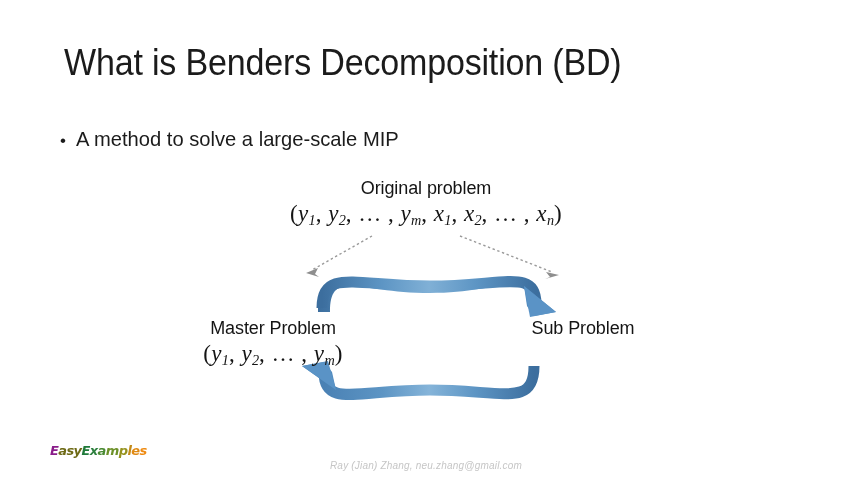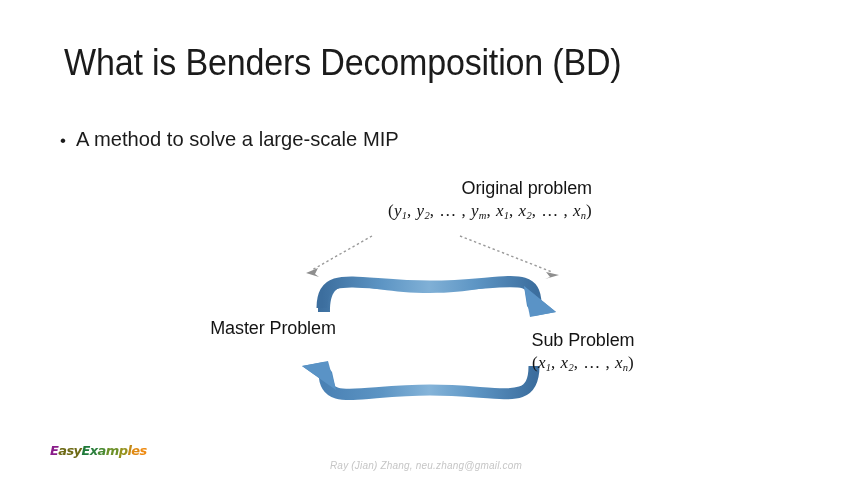--- a/index.html
+++ b/index.html
@@ -92,56 +92,55 @@
   }
   .node-title {
     font-size: 18px;
     font-weight: normal;
     white-space: nowrap;
     letter-spacing: -0.1px;
   }
   .node-formula {
     font-family: "Liberation Serif", serif;
     font-style: italic;
-    font-size: 17px;
+    font-size: 23px;
     white-space: nowrap;
     margin-top: 2px;
     letter-spacing: 0.3px;
   }
   .node-formula sub {
     font-size: 0.62em;
     font-style: italic;
     vertical-align: -0.28em;
     letter-spacing: 0;
   }
   .node-formula .paren {
     font-style: normal;
     font-family: "Liberation Serif", serif;
   }
   .node-formula .dots {
     font-style: normal;
     letter-spacing: 0.5px;
   }
 
   #original-node {
-    left: 292px;
+    left: 276px;
     top: 178px;
     width: 300px;
-    text-align: right;
   }
   #original-node .node-title { font-size: 18px; font-weight: 400; }
 
   #master-node {
     left: 168px;
     top: 318px;
     width: 210px;
   }
   #sub-node {
     left: 478px;
-    top: 330px;
+    top: 318px;
     width: 210px;
   }
 
   
   #logo {
     position: absolute;
     left: 50px;
     top: 444px;
     font-family: "DejaVu Sans", sans-serif;
     font-size: 13px;
@@ -233,25 +232,25 @@
       </g>
     </svg>
 
     <div class="node-block" id="original-node">
       <div class="node-title">Original problem</div>
       <div class="node-formula"><span class="paren">(</span><span>y</span><sub>1</sub><span class="dots">, </span><span>y</span><sub>2</sub><span class="dots">, … , </span><span>y</span><sub>m</sub><span class="dots">, </span><span>x</span><sub>1</sub><span class="dots">, </span><span>x</span><sub>2</sub><span class="dots">, … , </span><span>x</span><sub>n</sub><span class="paren">)</span></div>
     </div>
 
     <div class="node-block" id="master-node">
       <div class="node-title">Master Problem</div>
+      <div class="node-formula"><span class="paren">(</span><span>y</span><sub>1</sub><span class="dots">, </span><span>y</span><sub>2</sub><span class="dots">, … , </span><span>y</span><sub>m</sub><span class="paren">)</span></div>
     </div>
 
     <div class="node-block" id="sub-node">
       <div class="node-title">Sub Problem</div>
-      <div class="node-formula"><span class="paren">(</span><span>x</span><sub>1</sub><span class="dots">, </span><span>x</span><sub>2</sub><span class="dots">, … , </span><span>x</span><sub>n</sub><span class="paren">)</span></div>
     </div>
   </div>
 
   <div id="logo"><span style="color: rgb(138, 29, 138);">E</span><span style="color: rgb(110, 106, 22);">a</span><span style="color: rgb(110, 106, 22);">s</span><span style="color: rgb(110, 106, 22);">y</span><span style="color: rgb(31, 122, 58);">E</span><span style="color: rgb(47, 128, 64);">x</span><span style="color: rgb(74, 138, 51);">a</span><span style="color: rgb(109, 145, 41);">m</span><span style="color: rgb(150, 147, 31);">p</span><span style="color: rgb(194, 138, 24);">l</span><span style="color: rgb(224, 138, 20);">e</span><span style="color: rgb(239, 139, 18);">s</span></div>
 
   <div id="footer-credit">Ray (Jian) Zhang, neu.zhang@gmail.com</div>
 
 </div>
 
 </body></html>

